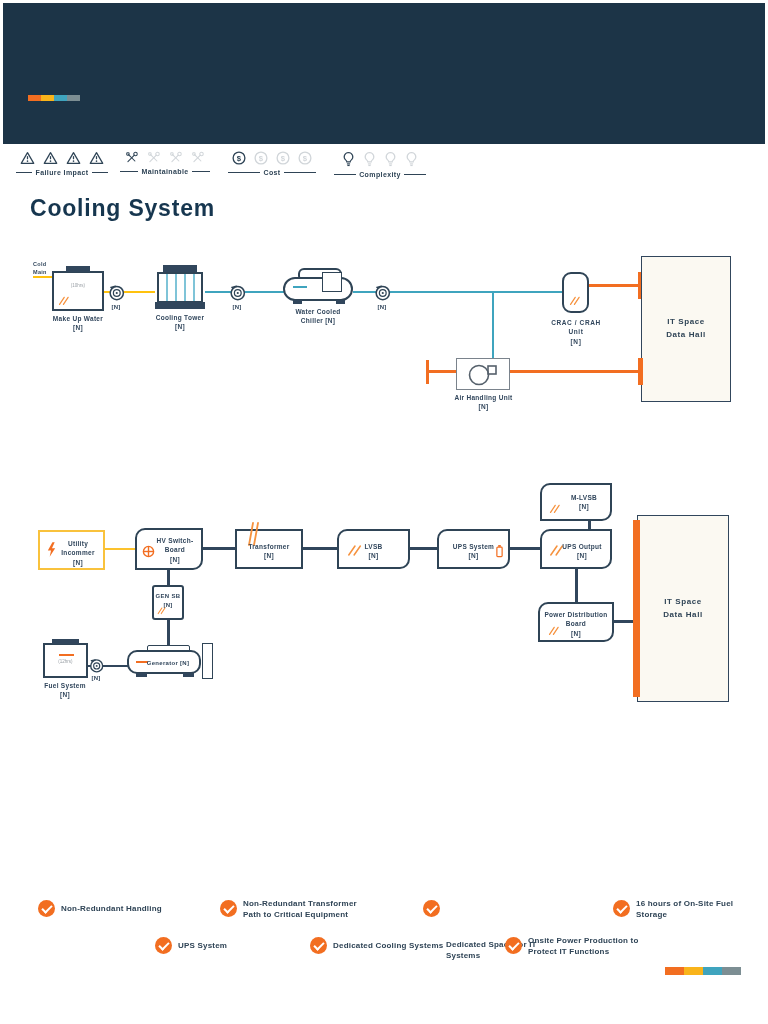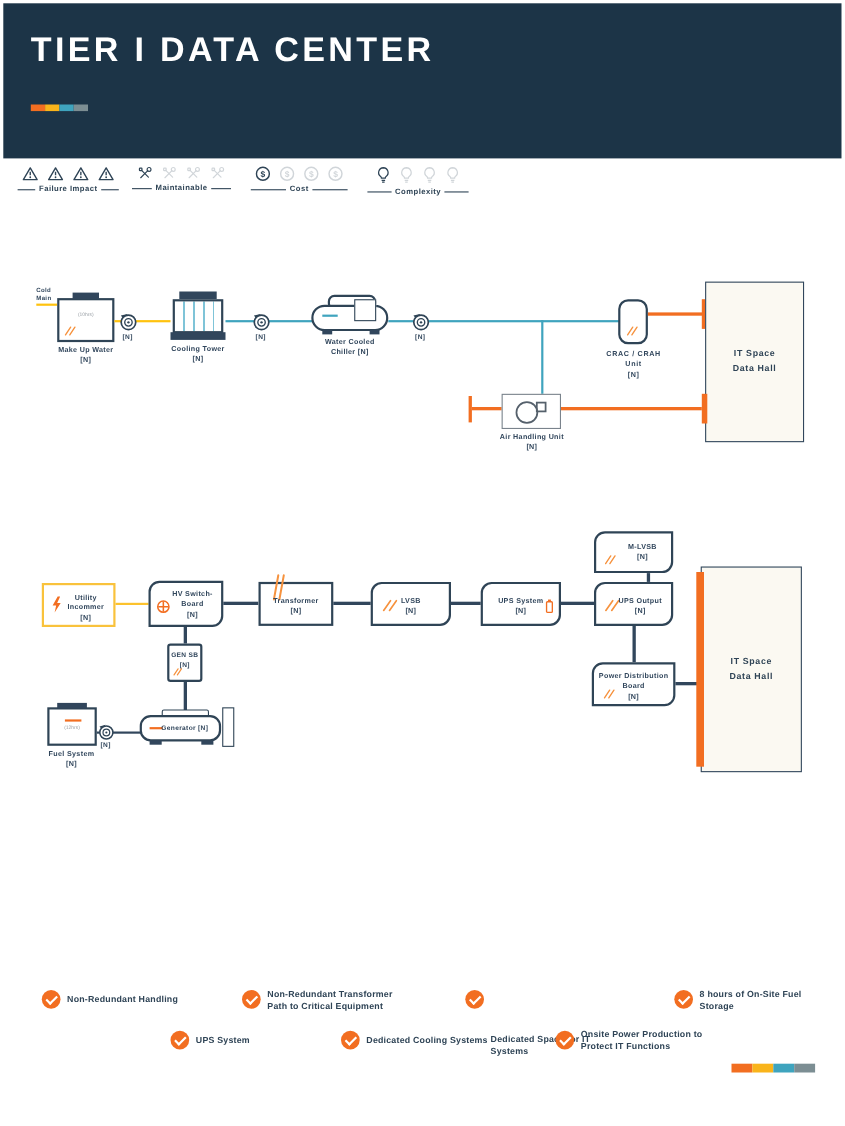--- a/index.html
+++ b/index.html
@@ -46,21 +46,20 @@
          border-bottom:2.2px solid #fff;transform:rotate(-45deg);margin-top:-2px;}
   .cl-txt{position:absolute;font-size:8px;font-weight:700;color:#2F4456;line-height:1.35;
           letter-spacing:.2px;}
 </style>
 </head>
 <body>
 
 <div class="canvas">
 
   <div class="hdr">
-    <div class="hdr-title">TIER I DATA CENTER</div>
     <div class="bars" style="left:25px;top:92px;">
       <i class="c1"></i>
         <i class="c2"></i>
         <i class="c3"></i>
         <i class="c4"></i>
     </div>
   </div>
 
   <div class="lgd" style="left:16px;width:92px;">
     <div class="lgd-icons">
@@ -175,20 +174,21 @@
           <g fill="none" stroke="#2F4456" stroke-width="1.6">
             <path d="M9 2 a6 6 0 0 1 3.4 10.9 c-.7 .5 -1 1.2 -1 2.1 h-4.8 c0 -.9 -.3 -1.6 -1 -2.1 A6 6 0 0 1 9 2 Z"></path>
             <line x1="6.8" y1="17.8" x2="11.2" y2="17.8"></line>
             <line x1="7.4" y1="20" x2="10.6" y2="20"></line>
           </g>
         </svg>
     </div>
     <div class="lgd-cap">Complexity</div>
   </div>
 
+  <div class="sec" style="left:30px;top:195px;">Cooling System</div>
 
   <div class="lbl" style="left:33px;top:261px;width:24px;text-align:left;font-size:5.5px;">
     <span>Cold</span><br>
     <span>Main</span>
   </div>
   <div class="hl yellow" style="left:33px;top:276px;width:19px;height:2px;"></div>
 
   <div class="box" style="left:52px;top:271px;width:52px;height:40px;">
     <div class="inlbl tiny" style="position:absolute;top:10px;">(10hrs)</div>
     <svg class="slashes" style="left:4px;bottom:3px;" width="14" height="11" viewBox="0 0 18 14">
@@ -464,21 +464,21 @@
   <div class="cl-txt" style="left:243px;top:899px;width:130px;">Non-Redundant Transformer Path to Critical Equipment</div>
 
   <div class="chk" style="left:423px;top:900px;">
       <i></i>
     </div>
   <div class="cl-txt" style="left:446px;top:940px;width:112px;">Dedicated Space for IT Systems</div>
 
   <div class="chk" style="left:613px;top:900px;">
       <i></i>
     </div>
-  <div class="cl-txt" style="left:636px;top:899px;width:118px;">8 hours of On-Site Fuel Storage</div>
+  <div class="cl-txt" style="left:636px;top:899px;width:118px;">16 hours of On-Site Fuel Storage</div>
 
   <div class="chk" style="left:155px;top:937px;">
       <i></i>
     </div>
   <div class="cl-txt" style="left:178px;top:941px;width:100px;">UPS System</div>
 
   <div class="chk" style="left:310px;top:937px;">
       <i></i>
     </div>
   <div class="cl-txt" style="left:333px;top:941px;width:160px;">Dedicated Cooling Systems</div>

